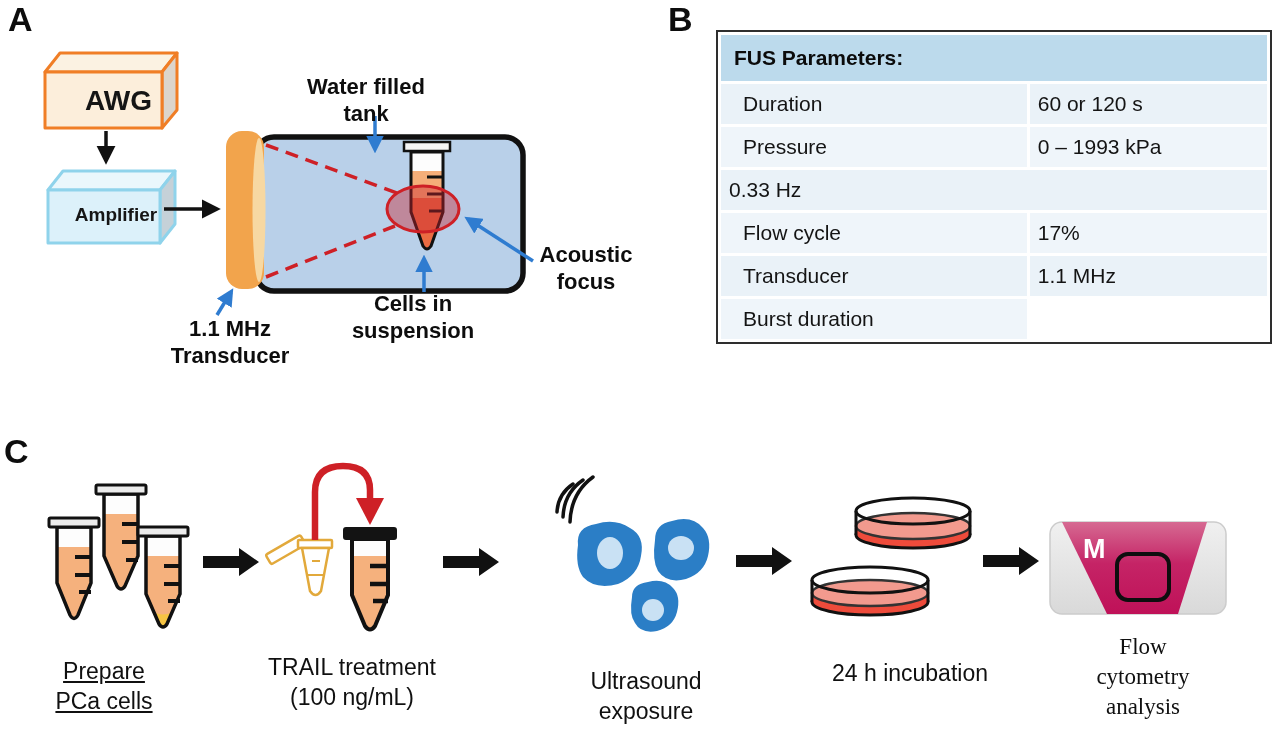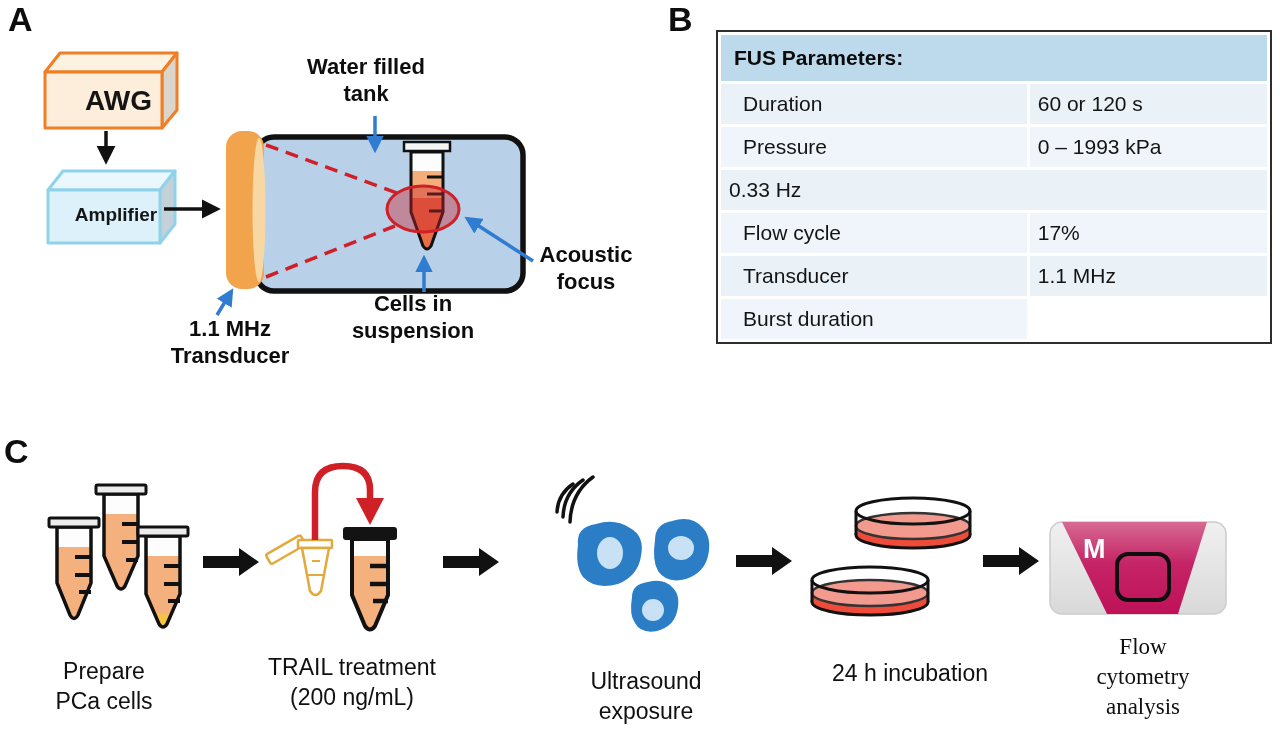--- a/index.html
+++ b/index.html
@@ -88,21 +88,21 @@
     <g stroke="#2F7CD0" stroke-width="3.5">
       <line x1="375" y1="116" x2="375" y2="149" marker-end="url(#mBlue)"></line>
       <line x1="424" y1="292" x2="424" y2="259" marker-end="url(#mBlue)"></line>
       <line x1="533" y1="261" x2="468" y2="219" marker-end="url(#mBlue)"></line>
       <line x1="217" y1="315" x2="231" y2="292" marker-end="url(#mBlue)"></line>
     </g>
   </svg>
 
   <div class="boxlbl" style="left:60px;top:85px;width:117px;font-size:28px;">AWG</div>
   <div class="boxlbl" style="left:48px;top:204px;width:112px;font-size:19px;margin-left:12px;">Amplifier</div>
-  <div class="annA" style="left:284px;top:53px;width:164px;">Water filled
+  <div class="annA" style="left:284px;top:73px;width:164px;">Water filled
 tank</div>
   <div class="annA" style="left:328px;top:290px;width:170px;">Cells in
 suspension</div>
   <div class="annA" style="left:520px;top:241px;width:132px;">Acoustic
 focus</div>
   <div class="annA" style="left:138px;top:315px;width:184px;">1.1 MHz
 Transducer</div>
 
   <div class="letter" style="left:668px;top:0px;">B</div>
 
@@ -269,24 +269,24 @@
           <stop offset="45%" stop-color="#C52466"></stop>
           <stop offset="100%" stop-color="#BF1158"></stop>
       </linearGradient>
     </defs>
     <rect x="2" y="4" width="176" height="92" rx="12" fill="url(#gGray)" stroke="#CCCCCC" stroke-width="1.5"></rect>
     <polygon points="14,4 159,4 130,96 59,96" fill="url(#gMag)"></polygon>
     <text x="35" y="40" font-size="27" font-weight="bold" fill="#FFFFFF" font-family="Liberation Sans, sans-serif">M</text>
     <rect x="69" y="36" width="52" height="46" rx="11" fill="none" stroke="#0E0E0E" stroke-width="4"></rect>
   </svg>
 
-  <div class="cap" style="left:24px;top:656px;width:160px;">Prepare
+  <div class="cap" style="left:24px;top:656px;width:160px;text-decoration:underline;">Prepare
 PCa cells</div>
   <div class="cap" style="left:232px;top:652px;width:240px;">TRAIL treatment
-(200 ng/mL)</div>
+(100 ng/mL)</div>
   <div class="cap" style="left:566px;top:666px;width:160px;">Ultrasound
 exposure</div>
   <div class="cap" style="left:790px;top:658px;width:240px;">24 h incubation</div>
   <div class="cap" style="left:1058px;top:632px;width:170px;font-family:Liberation Serif, serif;">Flow
 cytometry
 analysis</div>
 
 </div>
 
 </body></html>

